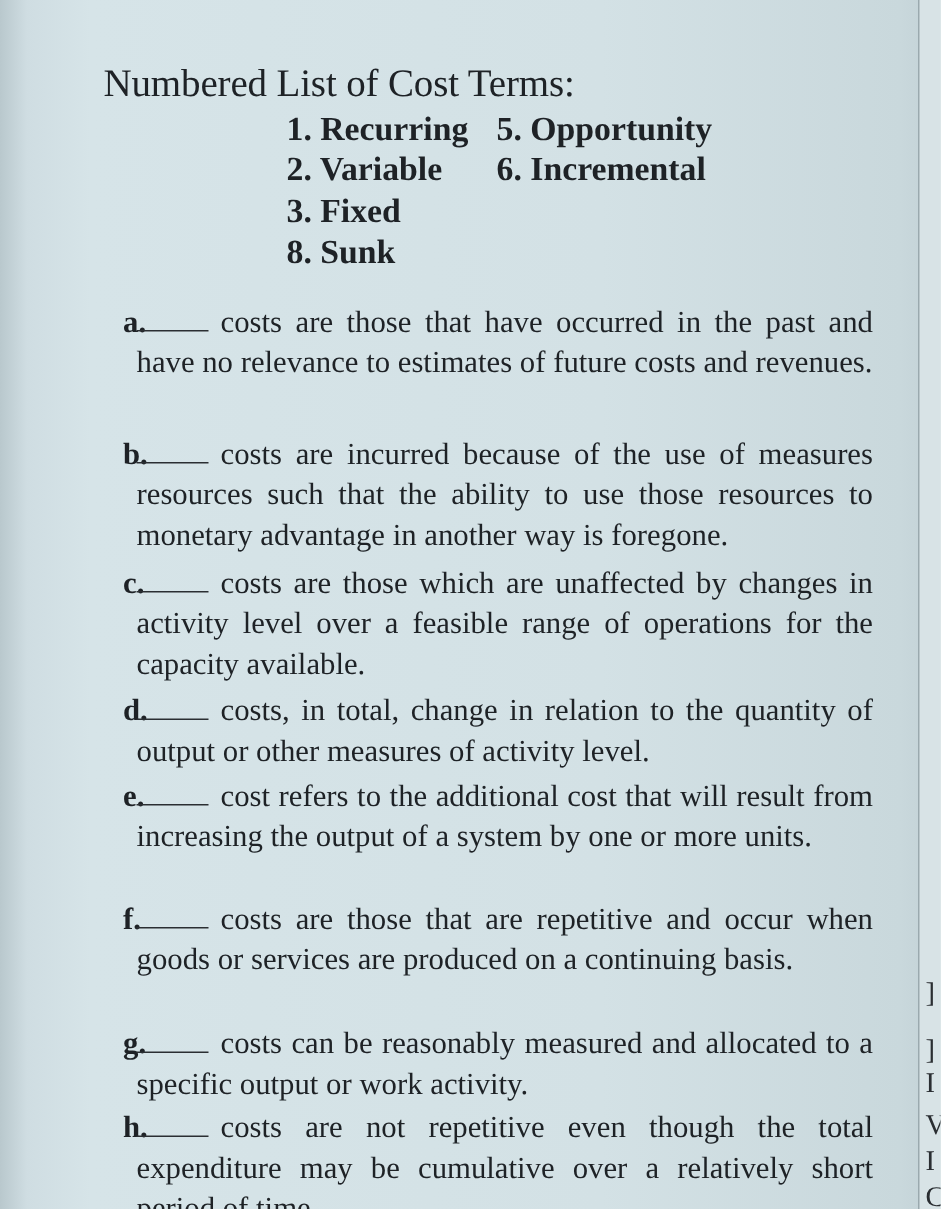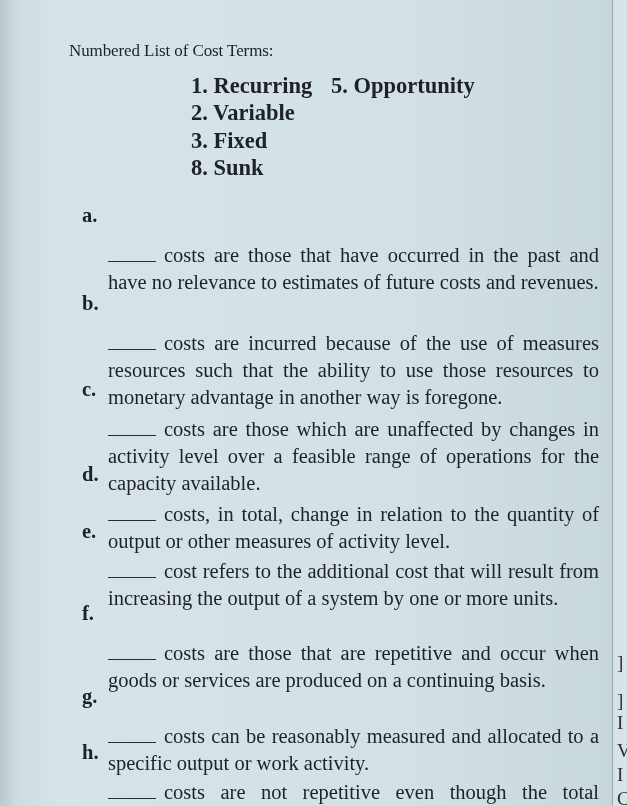--- a/index.html
+++ b/index.html
@@ -12,39 +12,39 @@
     .right-strip {
       position: absolute; left: 612px; top: 0; width: 15px; height: 806px;
       background: #d8e3e6;
       border-left: 1px solid #9aa9ae;
     }
     .right-strip .ch {
       position: absolute; left: 4px; font-size: 19px; color: #2a2e32;
     }
     .heading {
       position: absolute; left: 69px; top: 41px;
-      font-size: 17px; letter-spacing: -0.1px; text-align: center;
+      font-size: 26px; letter-spacing: -0.1px; text-align: center;
     }
     .terms {
       position: absolute; top: 72px;
       font-size: 22.5px; line-height: 27.3px;
     }
     .terms.col1 { left: 191px; }
     .terms.col2 { left: 331px; }
     .terms div { white-space: nowrap; font-weight: bold; }
     .item {
       position: absolute; left: 0; width: 612px;
       font-size: 20.5px; line-height: 27px;
     }
     .item .letter {
       position: absolute; left: 82px; top: 0; font-weight: bold;
     }
     .item .body {
-      position: absolute; left: 108px; width: 491px;
-      text-align: justify; text-align-last: left; margin-top: 40px;
+      position: absolute; left: 91px; width: 491px;
+      text-align: justify; text-align-last: left;
     }
     .blank {
       display: inline-block; width: 48px; height: 14px;
       border-bottom: 1.5px solid #2a2e32; margin-right: 8px; vertical-align: baseline;
     }
   </style>
 </head>
 <body>
 
 <div class="right-strip">
@@ -59,20 +59,21 @@
 <div class="heading">Numbered List of Cost Terms:</div>
 
 <div class="terms col1">
   <div>1. Recurring</div>
   <div>2. Variable</div>
   <div>3. Fixed</div>
   <div>8. Sunk</div>
 </div>
 <div class="terms col2">
   <div>5. Opportunity</div>
+  <div>6. Incremental</div>
 </div>
 
 <div class="item" style="top:202px">
   <span class="letter">a.</span>
   <div class="body"><span class="blank"></span><span>costs are those that have occurred in the past and have no relevance to estimates of future costs and revenues.</span></div>
 </div>
 
 <div class="item" style="top:290px">
   <span class="letter">b.</span>
   <div class="body"><span class="blank"></span><span>costs are incurred because of the use of measures resources such that the ability to use those resources to monetary advantage in another way is foregone.</span></div>

